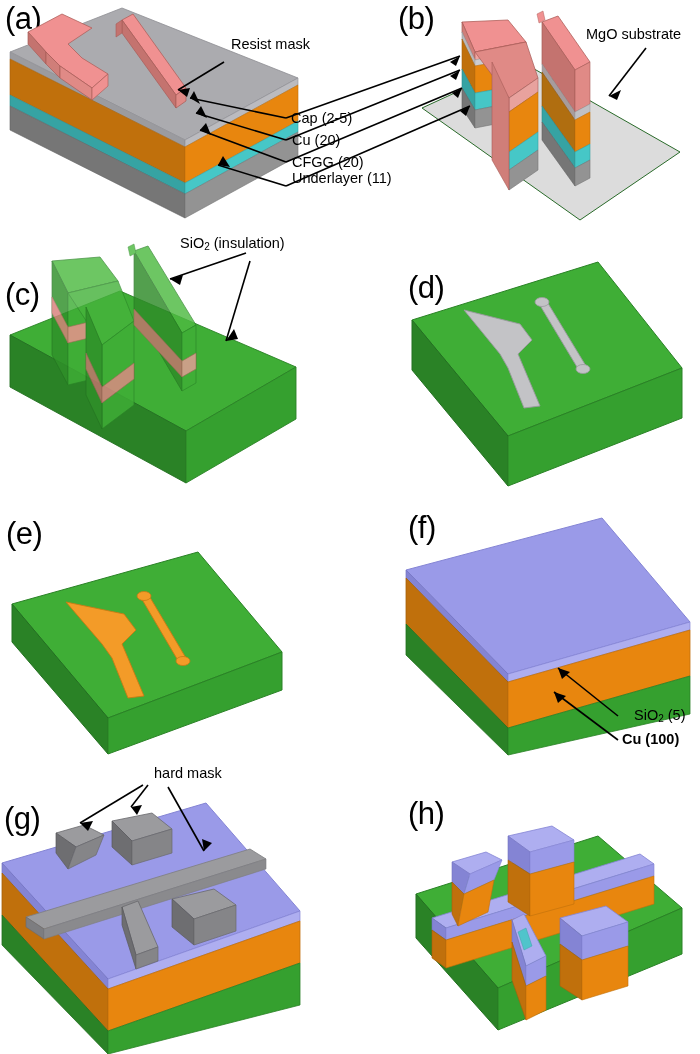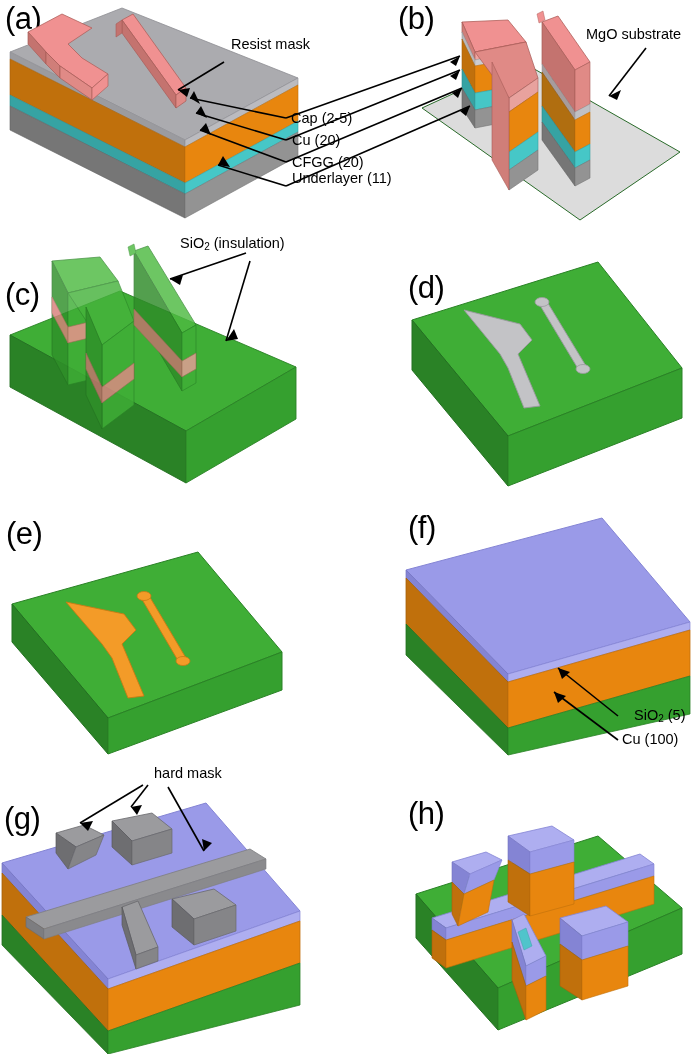--- a/index.html
+++ b/index.html
@@ -239,21 +239,21 @@
         <line x1="228" y1="216" x2="168" y2="168"></line>
         <line x1="228" y1="240" x2="164" y2="192"></line>
       </g>
       <polygon points="168,168 180,172 172,179" fill="#000"></polygon>
       <polygon points="164,192 176,196 168,203" fill="#000"></polygon>
     </svg>
     </div>
     <div class="anno" style="left:232px;top:207px;margin-left:12px;">
       <span>SiO</span><sub>2</sub><span> (5)</span>
     </div>
-    <div class="anno" style="left:232px;top:231px;">Cu (100)</div>
+    <div class="anno" style="left:232px;top:231px;font-weight:bold;">Cu (100)</div>
   </div>
 
   <div class="panel" style="left:0;top:755px;width:390px;height:299px;">
     <div class="plabel" style="left:4px;top:48px;">(g)</div>
     <div class="svgwrap" style="left:0;top:0;">
     <svg width="390" height="299" viewBox="0 0 390 299">
 
       <polygon points="2,108 206,48 300,156 108,224" fill="#9A9AE8" stroke="#8484D4" stroke-width="1"></polygon>
       <polygon points="2,108 108,224 108,234 2,118" fill="#8484D4" stroke="#7373C0" stroke-width="0.7"></polygon>
       <polygon points="108,224 300,156 300,166 108,234" fill="#AEAEF0" stroke="#8484D4" stroke-width="0.7"></polygon>

